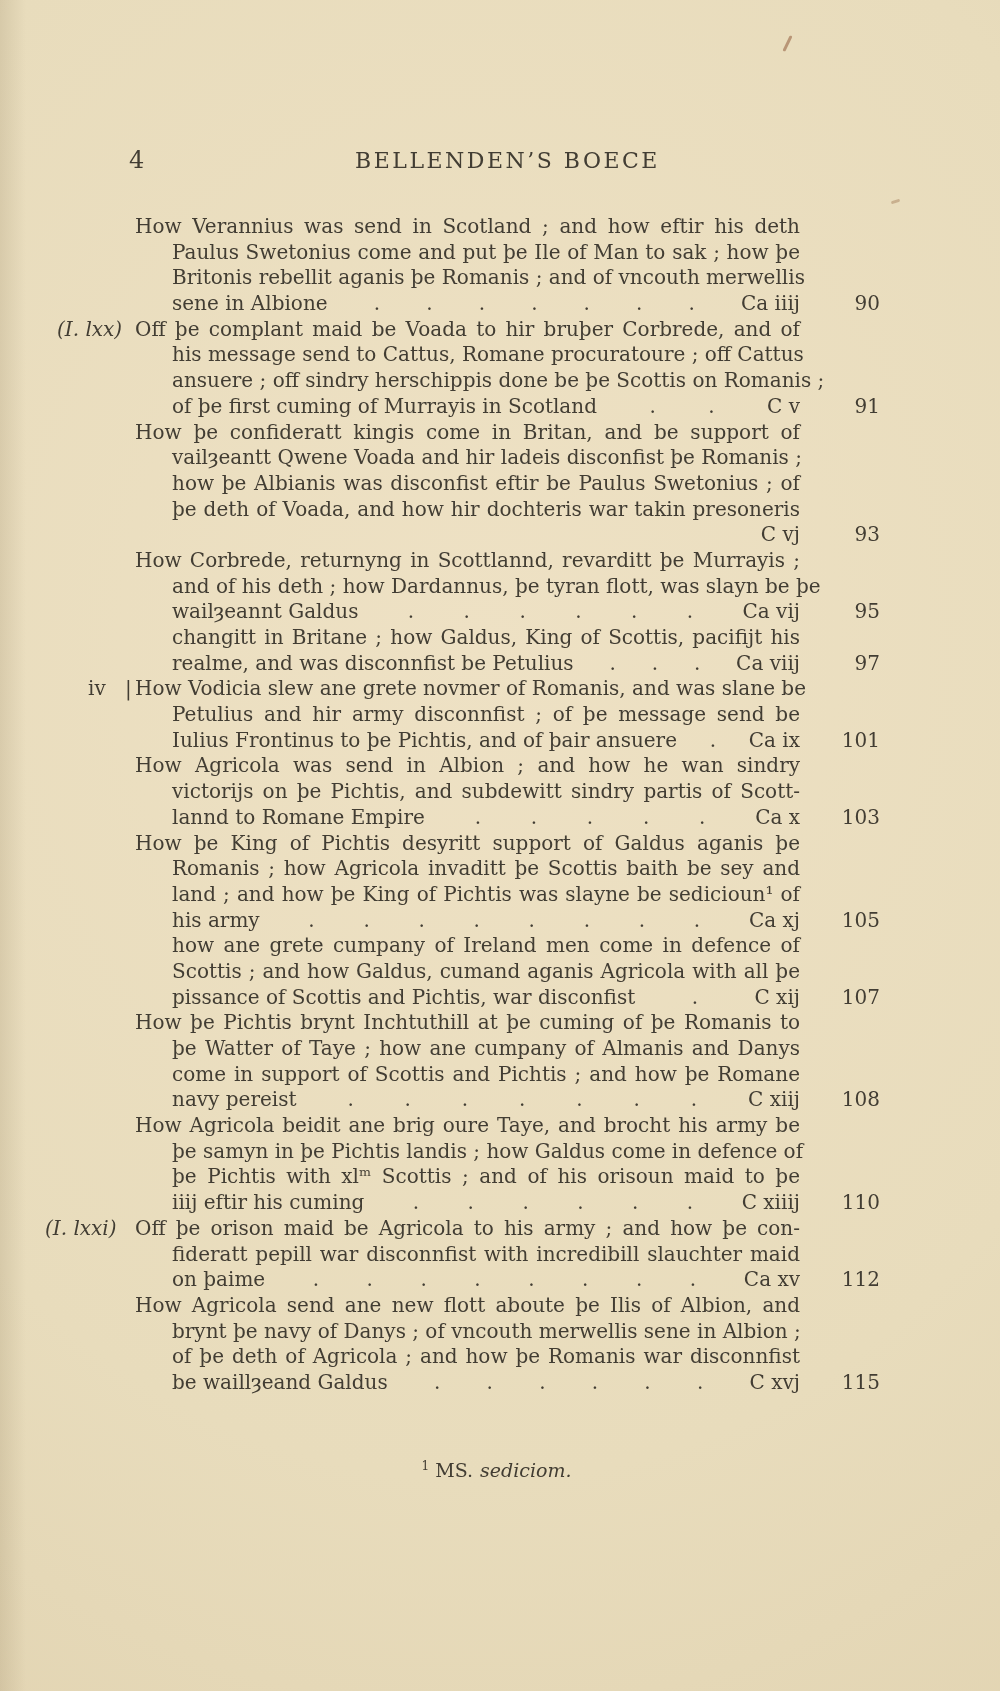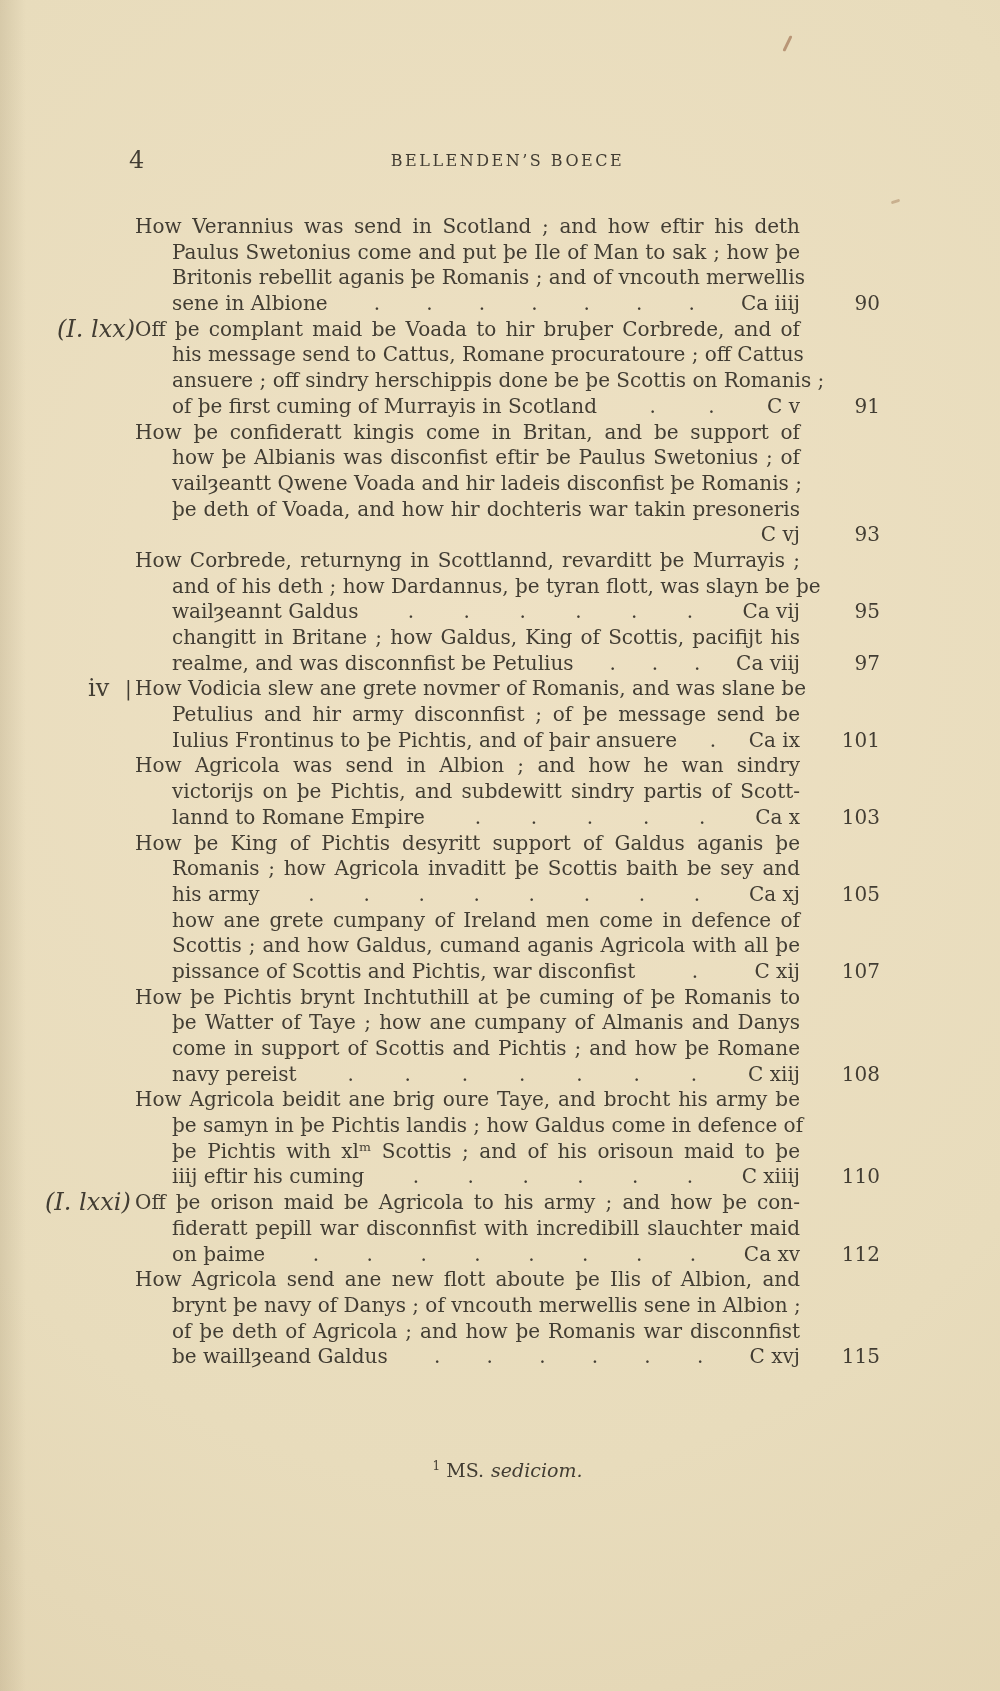--- a/index.html
+++ b/index.html
@@ -16,47 +16,47 @@
     content:"";position:absolute;left:0;top:0;bottom:0;width:26px;
     background:linear-gradient(to right, rgba(110,90,55,.14), rgba(110,90,55,0));
     pointer-events:none;
   }
   .folio{
     position:absolute;left:129px;top:147px;
     font-size:24px;line-height:26px;
   }
   .running-title{
     position:absolute;left:135px;top:148px;width:745px;
-    text-align:center;font-size:16px;line-height:26px;
+    text-align:center;font-size:22px;line-height:26px;
     letter-spacing:2.5px;white-space:nowrap;
   }
   .body{
     position:absolute;left:135px;top:214px;width:745px;
     font-size:20px;line-height:25.7px;
   }
   .entry{position:relative;}
   .l{
     text-align:justify;text-align-last:justify;
     margin-right:80px;height:25.7px;overflow:visible;white-space:nowrap;
   }
   .l.c{margin-left:37px;}
   .lrow{display:flex;align-items:center;height:25.7px;}
   .lrow .end{margin-left:37px;white-space:pre;}
   .dots{flex:1;display:flex;justify-content:space-evenly;align-items:baseline;min-width:10px;}
   .dots i{font-style:normal;}
   .ch{white-space:pre;text-align:right;}
   .pg{width:80px;text-align:right;flex:0 0 auto;}
   .mnum{
-    position:absolute;top:0;font-style:italic;font-size:24px;white-space:pre;
+    position:absolute;top:0;font-style:italic;font-size:20px;white-space:pre;
   }
   .mnum.roman{font-style:normal;}
   .bar{position:absolute;left:-10px;top:0;font-style:normal;}
   .lf{position:relative;}
   .footnote{
-    position:absolute;left:135px;top:1459px;width:745px;
+    position:absolute;left:124px;top:1459px;width:745px;
     text-align:center;font-size:19px;
   }
   .footnote sup{font-size:12px;margin-right:6px;}
   .footnote .fl{margin-right:7px;}
   .footnote i{font-style:italic;}
   .slash{
     position:absolute;left:786px;top:35px;width:3px;height:17px;
     background:#a87e5f;transform:rotate(26deg);border-radius:2px;opacity:.75;
   }
   .speck{
@@ -107,22 +107,22 @@
             <i>.</i>
             <i>.</i>
           </span>
         <span class="ch">C v</span>
         <span class="pg">91</span>
       </div>
     </div>
 
     <div class="entry">
       <div class="l">How þe confideratt kingis come in Britan, and be support of</div>
+      <div class="l c">vailȝeantt Qwene Voada and hir ladeis disconfist þe Romanis ;</div>
       <div class="l c">how þe Albianis was disconfist eftir be Paulus Swetonius ; of</div>
-      <div class="l c">vailȝeantt Qwene Voada and hir ladeis disconfist þe Romanis ;</div>
       <div class="l c">þe deth of Voada, and how hir dochteris war takin presoneris</div>
       <div class="lrow">
         <span class="end"></span>
         <span class="dots"></span>
         <span class="ch">C vj</span>
         <span class="pg">93</span>
       </div>
     </div>
 
     <div class="entry">
@@ -184,20 +184,21 @@
             <i>.</i>
           </span>
         <span class="ch">Ca x</span>
         <span class="pg">103</span>
       </div>
     </div>
 
     <div class="entry">
       <div class="l">How þe King of Pichtis desyritt support of Galdus aganis þe</div>
       <div class="l c">Romanis ; how Agricola invaditt þe Scottis baith be sey and</div>
+      <div class="l c">land ; and how þe King of Pichtis was slayne be sedicioun¹ of</div>
       <div class="lrow">
         <span class="end">his army</span>
         <span class="dots">
             <i>.</i>
             <i>.</i>
             <i>.</i>
             <i>.</i>
             <i>.</i>
             <i>.</i>
             <i>.</i>

